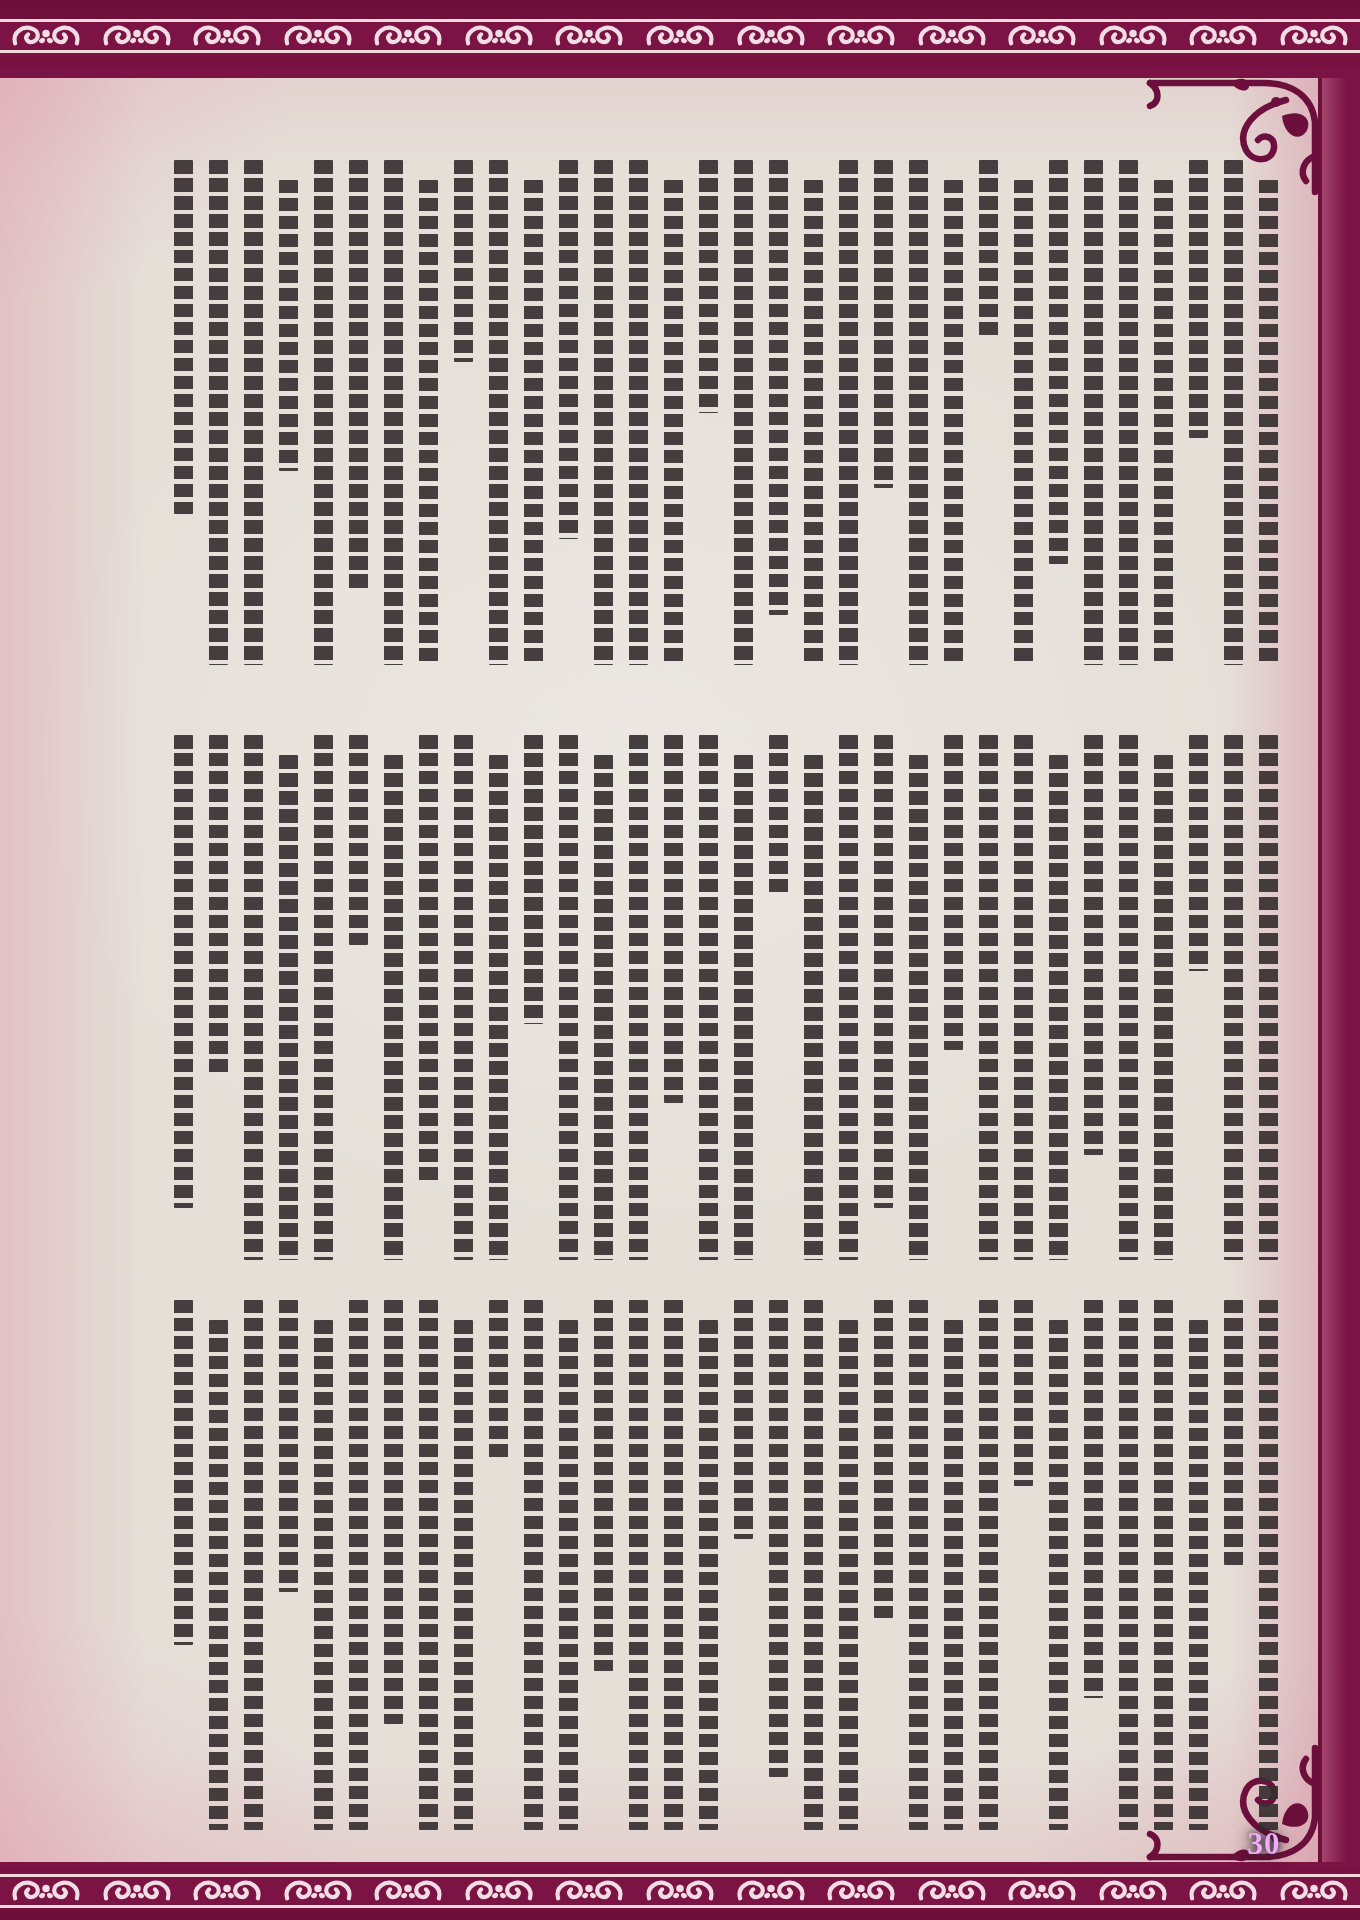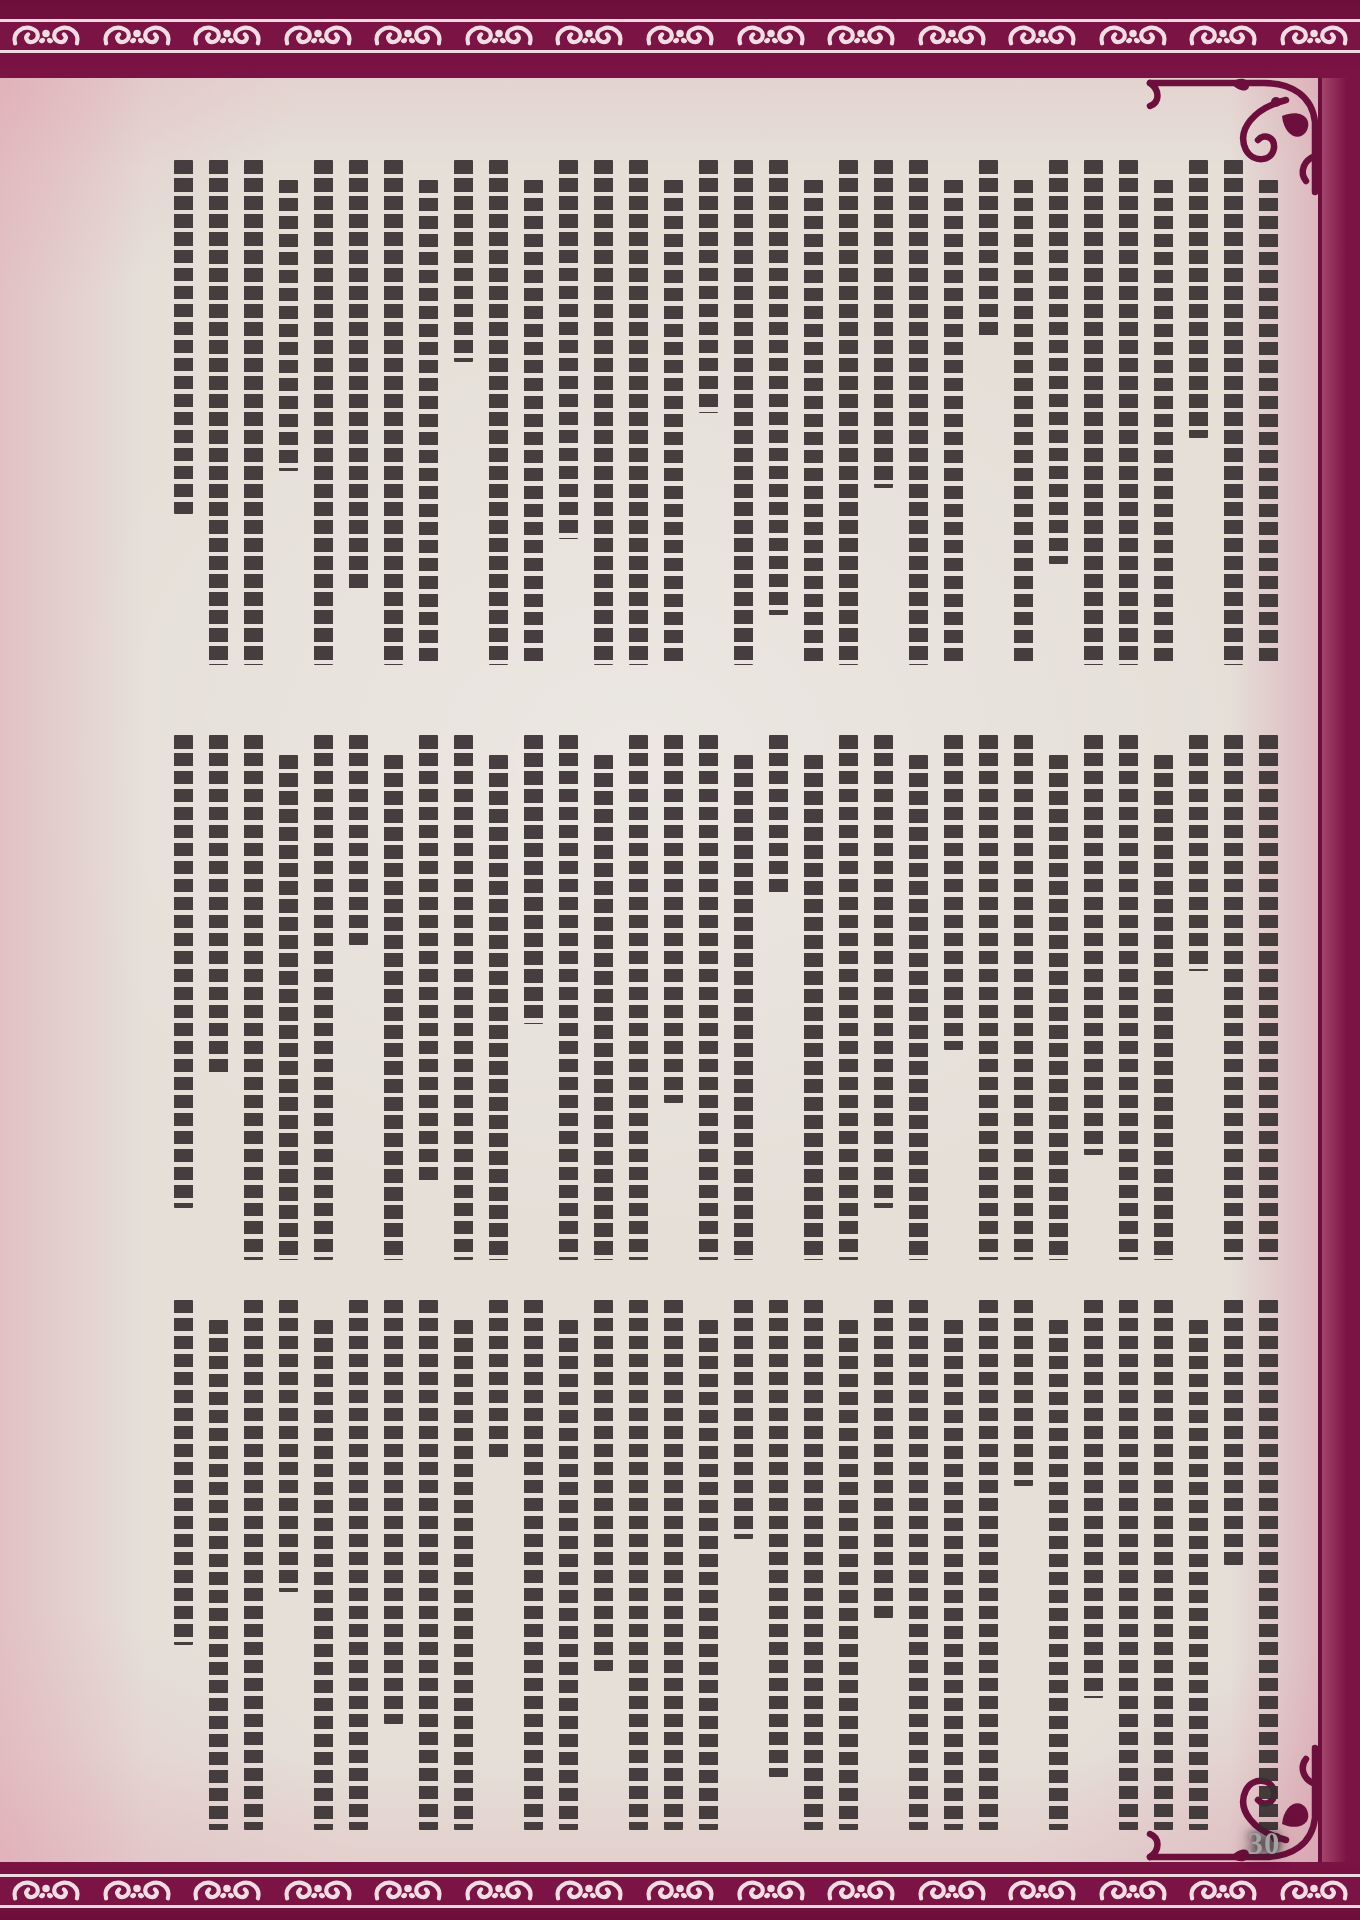--- a/index.html
+++ b/index.html
@@ -51,21 +51,21 @@
     width:19px;border-radius:1px;opacity:.92;
     background:repeating-linear-gradient(180deg,#372f31 0px,#372f31 13.5px,rgba(0,0,0,0) 13.5px,rgba(0,0,0,0) 18px);
   }
   
   .corner{position:absolute;width:186px;height:118px;}
   .corner.tr{left:1136px;top:78px;}
   .corner.br{left:1136px;top:1744px;transform:scaleY(-1);}
   
   .page-number{
     position:absolute;left:1234px;top:1826px;width:60px;text-align:center;
-    font-size:31px;font-weight:bold;color:#a3a3a3;letter-spacing:1px;
+    font-size:31px;font-weight:bold;color:#f0abfc;letter-spacing:1px;
     text-shadow:0 0 6px rgba(45,42,48,.95),0 0 12px rgba(45,42,48,.8),0 0 20px rgba(45,42,48,.55);
     z-index:5;
   }
 </style>
 </head>
 <body>
 
 <div class="band-dark-top"></div>
 <div class="band-dark-bottom"></div>
 

